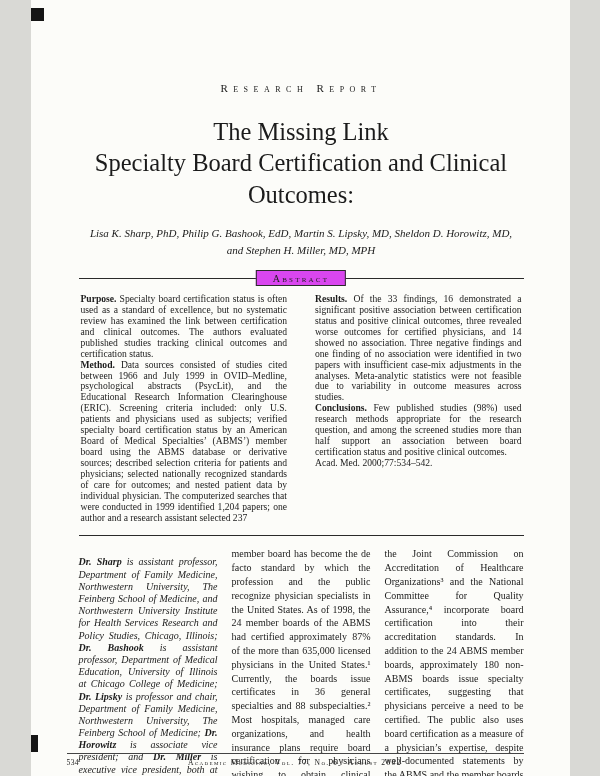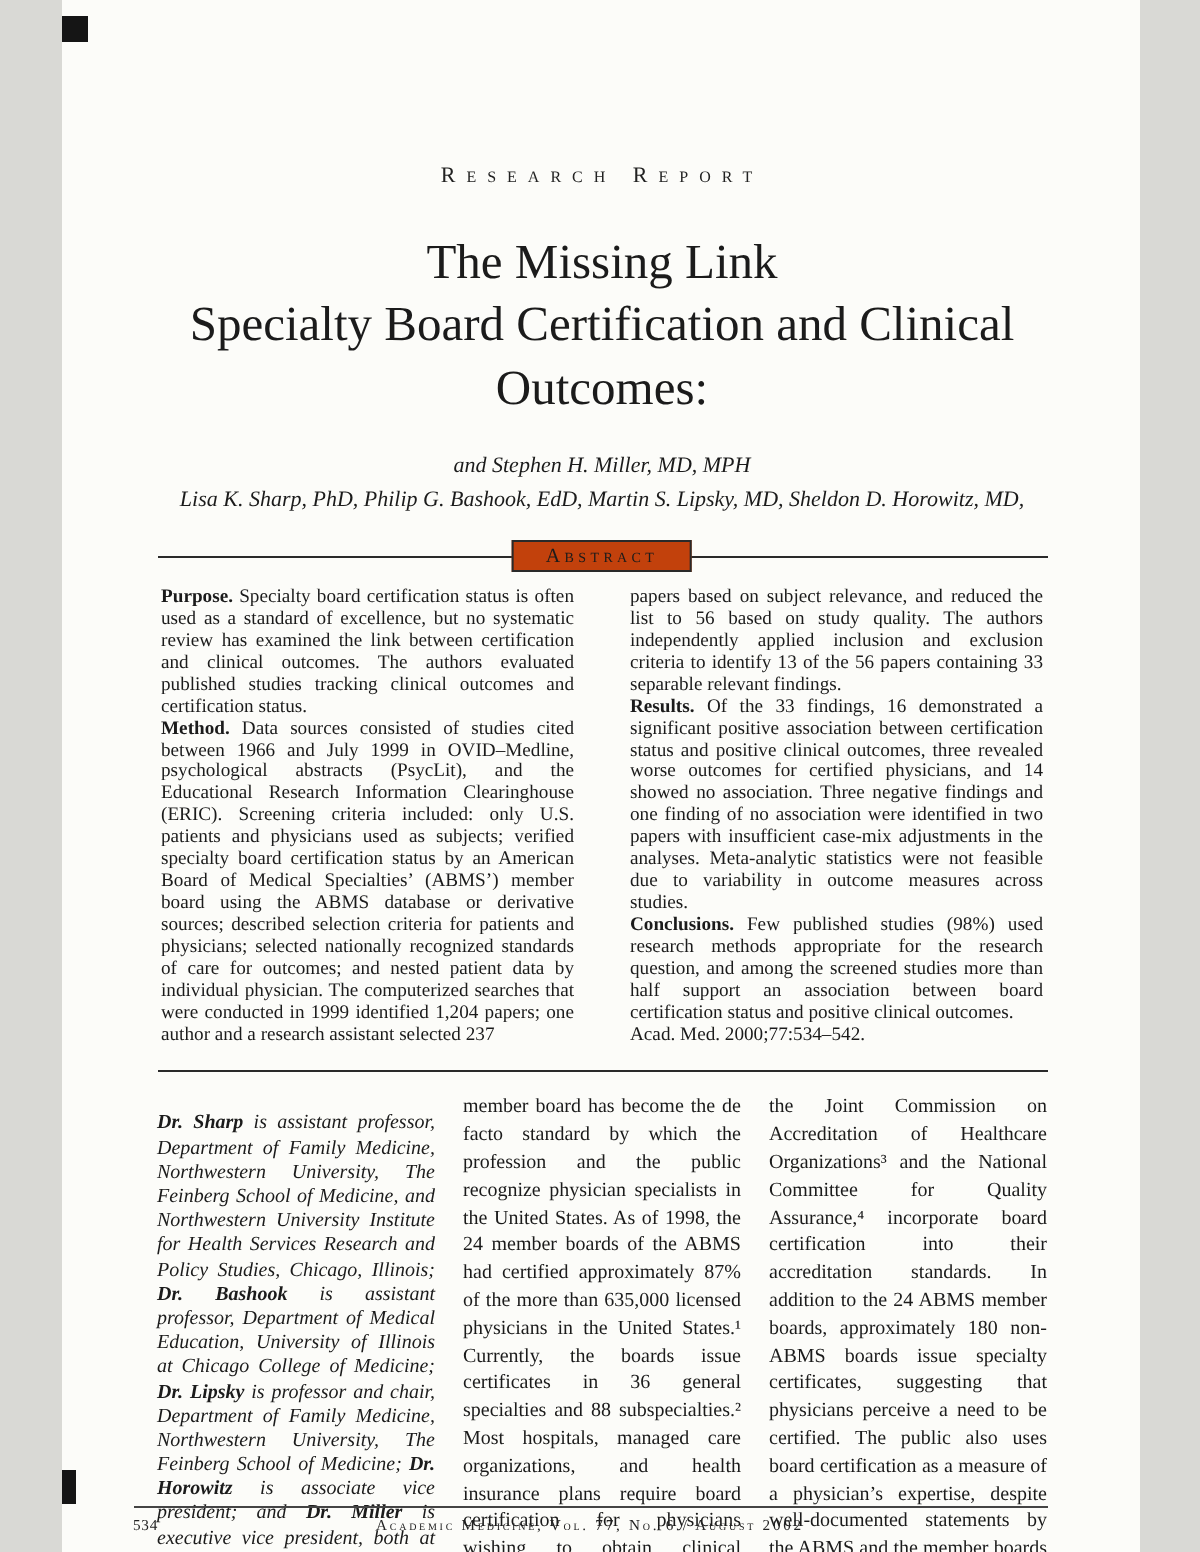--- a/index.html
+++ b/index.html
@@ -6,21 +6,21 @@
   body{background:#d9d9d5;}
   .sheet{width:539px;height:776px;position:relative;margin:0 auto;background:#fcfcf9;color:#1b1b1b;
          font-family:"Liberation Serif",serif;overflow:hidden;}
   .content{position:absolute;left:48px;right:46px;top:0;bottom:0;}
   .kicker{margin-top:82px;text-align:center;font-variant:small-caps;letter-spacing:.5em;font-size:11px;color:#222;}
   .title{margin:22px 0 0;font-weight:normal;text-align:center;font-size:24.5px;line-height:1.28;}
   .title .tl{display:block;}
   .authors{margin-top:15px;text-align:center;font-style:italic;font-size:11px;line-height:1.5;}
   .authors .al{display:block;}
   .abstract{margin-top:20px;border-top:1px solid #2a2a2a;border-bottom:1px solid #2a2a2a;padding:15px 2px 12px;position:relative;}
-  .abstract-label{position:absolute;top:-9px;left:50%;transform:translateX(-50%);background:#c2410c;
+  .abstract-label{position:absolute;top:-9px;left:50%;transform:translateX(-50%);background:#d946ef;
                   border:1px solid #2a2a2a;padding:2px 16px 1px;font-variant:small-caps;letter-spacing:.22em;font-size:10px;}
   .abs-cols{display:flex;gap:28px;justify-content:flex-end;}
   .abs-col{flex:1;font-size:9.6px;line-height:1.14;text-align:justify;}
   .abs-col p{margin:0;}
   .abs-col b{font-weight:bold;}
   .body-cols{display:flex;gap:14px;margin-top:11px;}
   .col{flex:1;font-size:10px;line-height:1.38;text-align:justify;}
   .col p{margin:0;}
   .bio{margin-top:9px;font-size:10px;font-style:italic;line-height:1.22;text-align:justify;}
   .bio b{font-weight:bold;}
@@ -41,33 +41,32 @@
   <div class="content">
 
     <div class="kicker">Research Report</div>
 
     <h1 class="title">
       <span class="tl">The Missing Link</span>
       <span class="tl">Specialty Board Certification and Clinical Outcomes:</span>
     </h1>
 
     <div class="authors">
+      <span class="al">Lisa K. Sharp, PhD, Philip G. Bashook, EdD, Martin S. Lipsky, MD, Sheldon D. Horowitz, MD,</span>
       <span class="al">and Stephen H. Miller, MD, MPH</span>
-      <span class="al">Lisa K. Sharp, PhD, Philip G. Bashook, EdD, Martin S. Lipsky, MD, Sheldon D. Horowitz, MD,</span>
     </div>
 
     <section class="abstract">
       <div class="abstract-label">Abstract</div>
       <div class="abs-cols">
         <div class="abs-col">
           <p><b>Purpose.</b><span> Specialty board certification status is often used as a standard of excellence, but no systematic review has examined the link between certification and clinical outcomes. The authors evaluated published studies tracking clinical outcomes and certification status.</span></p>
           <p><b>Method.</b><span> Data sources consisted of studies cited between 1966 and July 1999 in OVID–Medline, psychological abstracts (PsycLit), and the Educational Research Information Clearinghouse (ERIC). Screening criteria included: only U.S. patients and physicians used as subjects; verified specialty board certification status by an American Board of Medical Specialties’ (ABMS’) member board using the ABMS database or derivative sources; described selection criteria for patients and physicians; selected nationally recognized standards of care for outcomes; and nested patient data by individual physician. The computerized searches that were conducted in 1999 identified 1,204 papers; one author and a research assistant selected 237</span></p>
         </div>
         <div class="abs-col">
-          <p><b></b><span>papers based on subject relevance, and reduced the list to 56 based on study quality. The authors independently applied inclusion and exclusion criteria to identify 13 of the 56 papers containing 33 separable relevant findings.</span></p>
           <p><b>Results.</b><span> Of the 33 findings, 16 demonstrated a significant positive association between certification status and positive clinical outcomes, three revealed worse outcomes for certified physicians, and 14 showed no association. Three negative findings and one finding of no association were identified in two papers with insufficient case-mix adjustments in the analyses. Meta-analytic statistics were not feasible due to variability in outcome measures across studies.</span></p>
           <p><b>Conclusions.</b><span> Few published studies (98%) used research methods appropriate for the research question, and among the screened studies more than half support an association between board certification status and positive clinical outcomes.</span></p>
           <p><b></b><span>Acad. Med. 2000;77:534–542.</span></p>
         </div>
       </div>
     </section>
 
     <section class="body-cols">
       <div class="col">
         <div class="bio">

